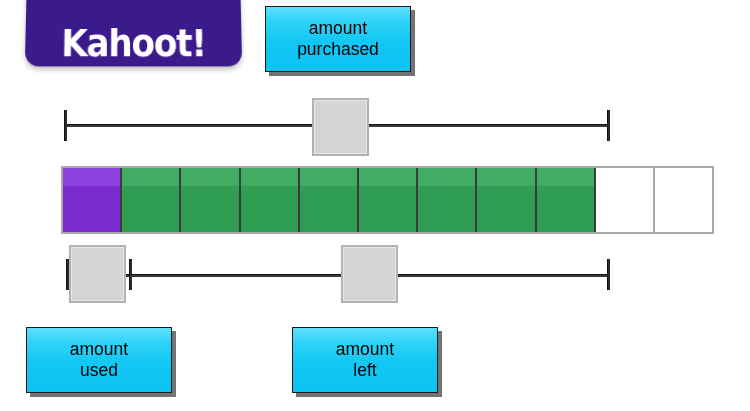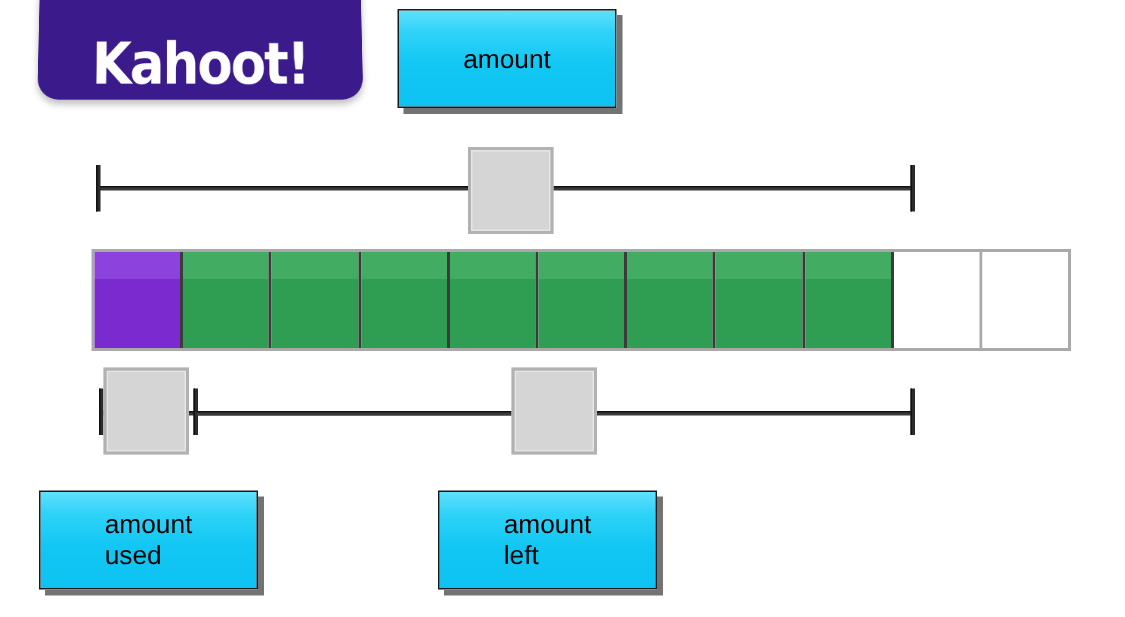--- a/index.html
+++ b/index.html
@@ -49,20 +49,21 @@
   
   .label-box {
     position: absolute;
     box-sizing: border-box;
     border: 1.5px solid #1a1a1a;
     background: linear-gradient(180deg,#5FE0FC 0%, #30D3F8 22%, #12C7F3 55%, #0EC2F2 100%);
     box-shadow: 4px 4px 0 rgba(0,0,0,0.55);
     display: flex;
     align-items: center;
     justify-content: center;
+    text-align: center;
     color: #000000;
     font-size: 17.5px;
     line-height: 1.18;
     font-family: "Liberation Sans", sans-serif;
   }
   .label-box span { display: block; }
 
   #label-purchased { left: 265px; top: 6px;   width: 146px; height: 66px; }
   #label-used      { left: 26px;  top: 327px; width: 146px; height: 66px; }
   #label-left      { left: 292px; top: 327px; width: 146px; height: 66px; }
@@ -139,20 +140,21 @@
 
 <div id="stage">
 
   <div class="kahoot-logo">
     <div class="kahoot-wordmark">Kahoot!</div>
   </div>
 
   <div class="label-box" id="label-purchased">
     <div>
       <span>amount</span>
+      <span>purchased</span>
     </div>
   </div>
 
   <div class="meas-line" id="top-line"></div>
   <div class="meas-cap" id="top-cap-left"></div>
   <div class="meas-cap" id="top-cap-right"></div>
   <div class="handle-box" id="handle-top"></div>
 
   <div id="bar">
     <div class="seg purple"></div>

